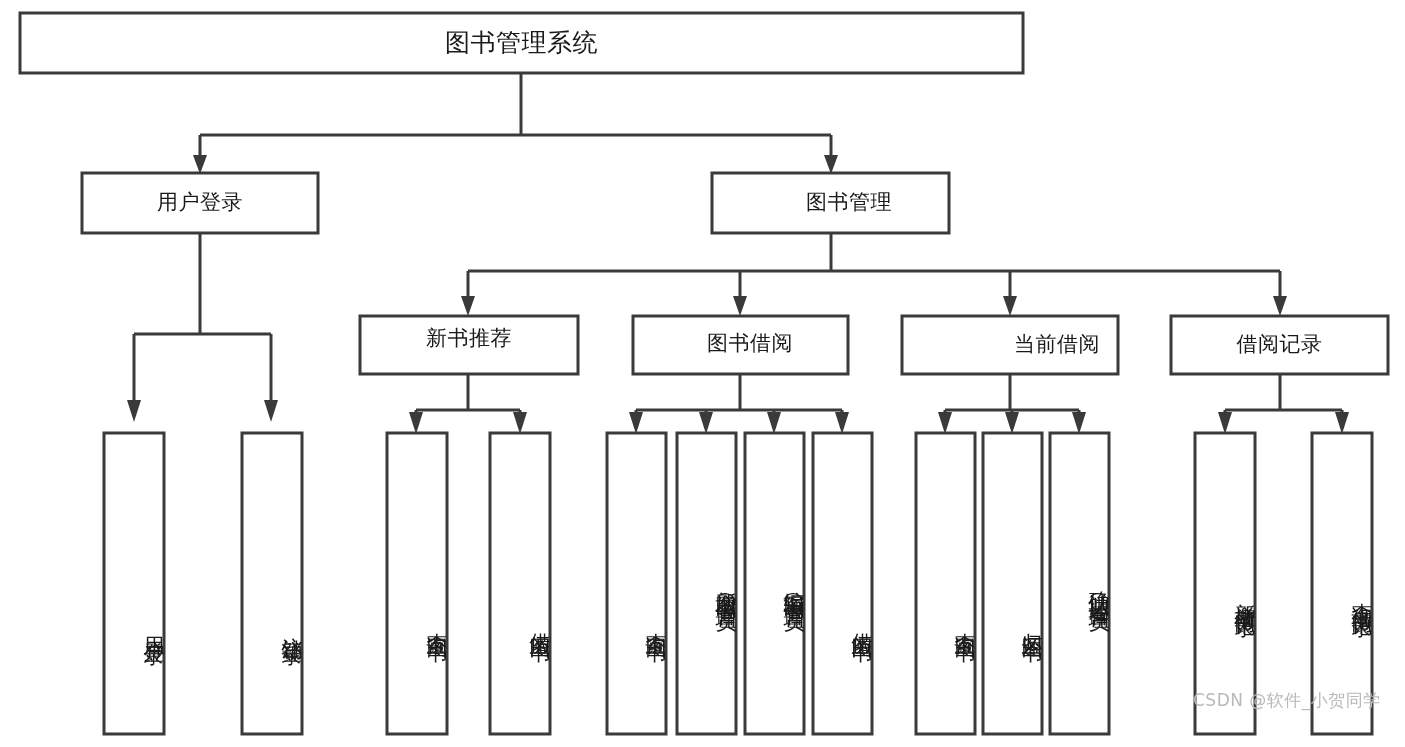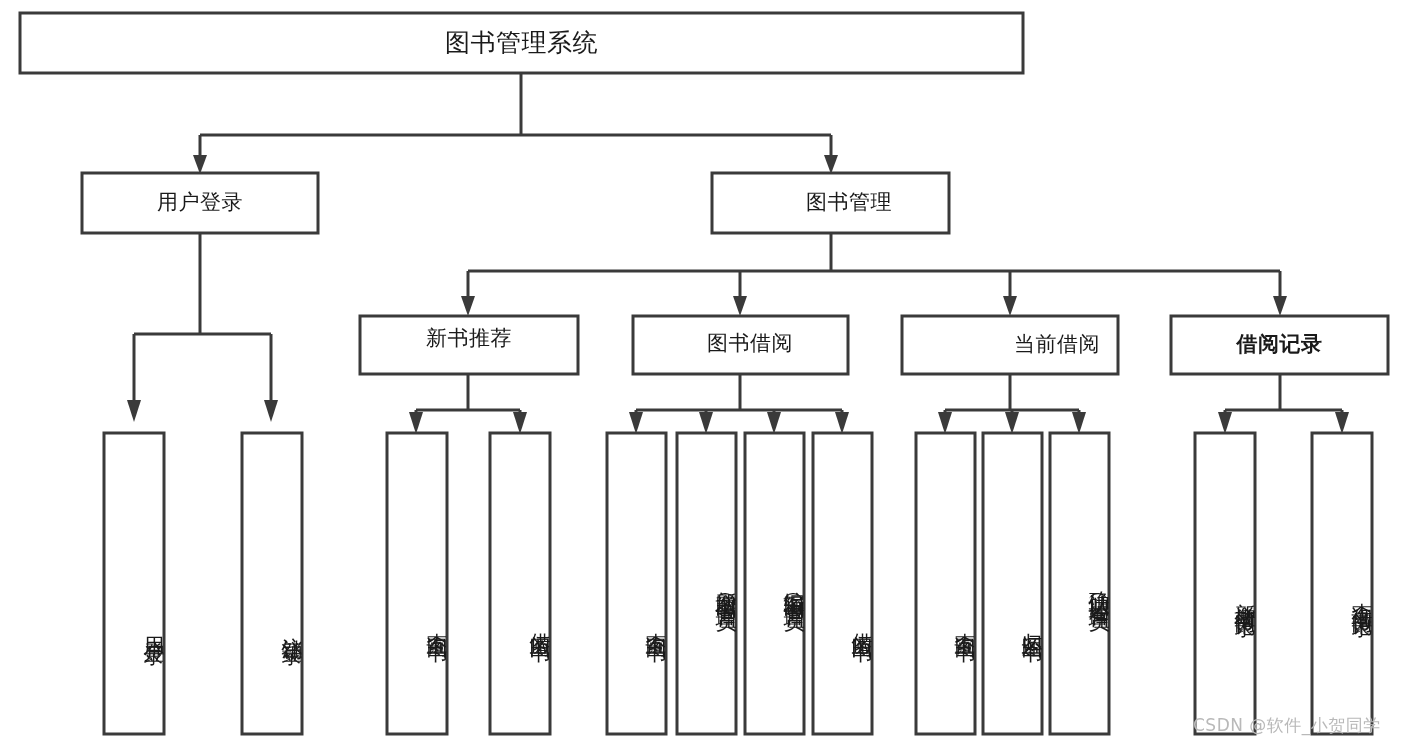--- a/index.html
+++ b/index.html
@@ -190,35 +190,35 @@
   </svg>
 
   <div class="h-label root" style="left:20px; top:13px; width:1003px; height:60px;">图书管理系统</div>
 
   <div class="h-label" style="left:82px; top:173px; width:236px; height:60px;">用户登录</div>
   <div class="h-label" style="left:712px; top:173px; width:274px; height:60px;">图书管理</div>
 
   <div class="h-label" style="left:360px; top:316px; width:218px; height:46px;">新书推荐</div>
   <div class="h-label" style="left:633px; top:315px; width:234px; height:58px;">图书借阅</div>
   <div class="h-label" style="left:902px; top:316px; width:216px; height:58px;margin-left:47px;">当前借阅</div>
-  <div class="h-label" style="left:1171px; top:316px; width:217px; height:58px;font-weight:bold;">借阅记录</div>
+  <div class="h-label" style="left:1171px; top:316px; width:217px; height:58px;">借阅记录</div>
 
   <div class="v-label" style="left:104px; top:518px; width:60px; height:216px;">用户登录</div>
   <div class="v-label" style="left:242px; top:518px; width:60px; height:216px;">注销登录</div>
 
   <div class="v-label" style="left:387px; top:510px; width:60px; height:224px;">查询图书</div>
   <div class="v-label" style="left:490px; top:510px; width:60px; height:224px;">借阅图书</div>
 
   <div class="v-label" style="left:607px; top:510px; width:59px; height:224px;">查询图书</div>
   <div class="v-label" style="left:677px; top:440px; width:59px; height:294px;">新增图书（管理员）</div>
   <div class="v-label" style="left:745px; top:440px; width:59px; height:294px;">编辑图书（管理员）</div>
   <div class="v-label" style="left:813px; top:510px; width:59px; height:224px;">借阅图书</div>
 
   <div class="v-label" style="left:916px; top:510px; width:59px; height:224px;">查询图书</div>
   <div class="v-label" style="left:983px; top:510px; width:59px; height:224px;">归还图书</div>
   <div class="v-label" style="left:1050px; top:440px; width:59px; height:294px;">确认归还（管理员）</div>
 
   <div class="v-label" style="left:1195px; top:455px; width:60px; height:279px;">新增借阅记录</div>
   <div class="v-label" style="left:1312px; top:455px; width:60px; height:279px;">查询借阅记录</div>
 
-  <div class="watermark" style="left:1193px; top:714px;">CSDN @软件_小贺同学</div>
+  <div class="watermark" style="left:1193px; top:689px;">CSDN @软件_小贺同学</div>
 
 </div>
 
 </body></html>

